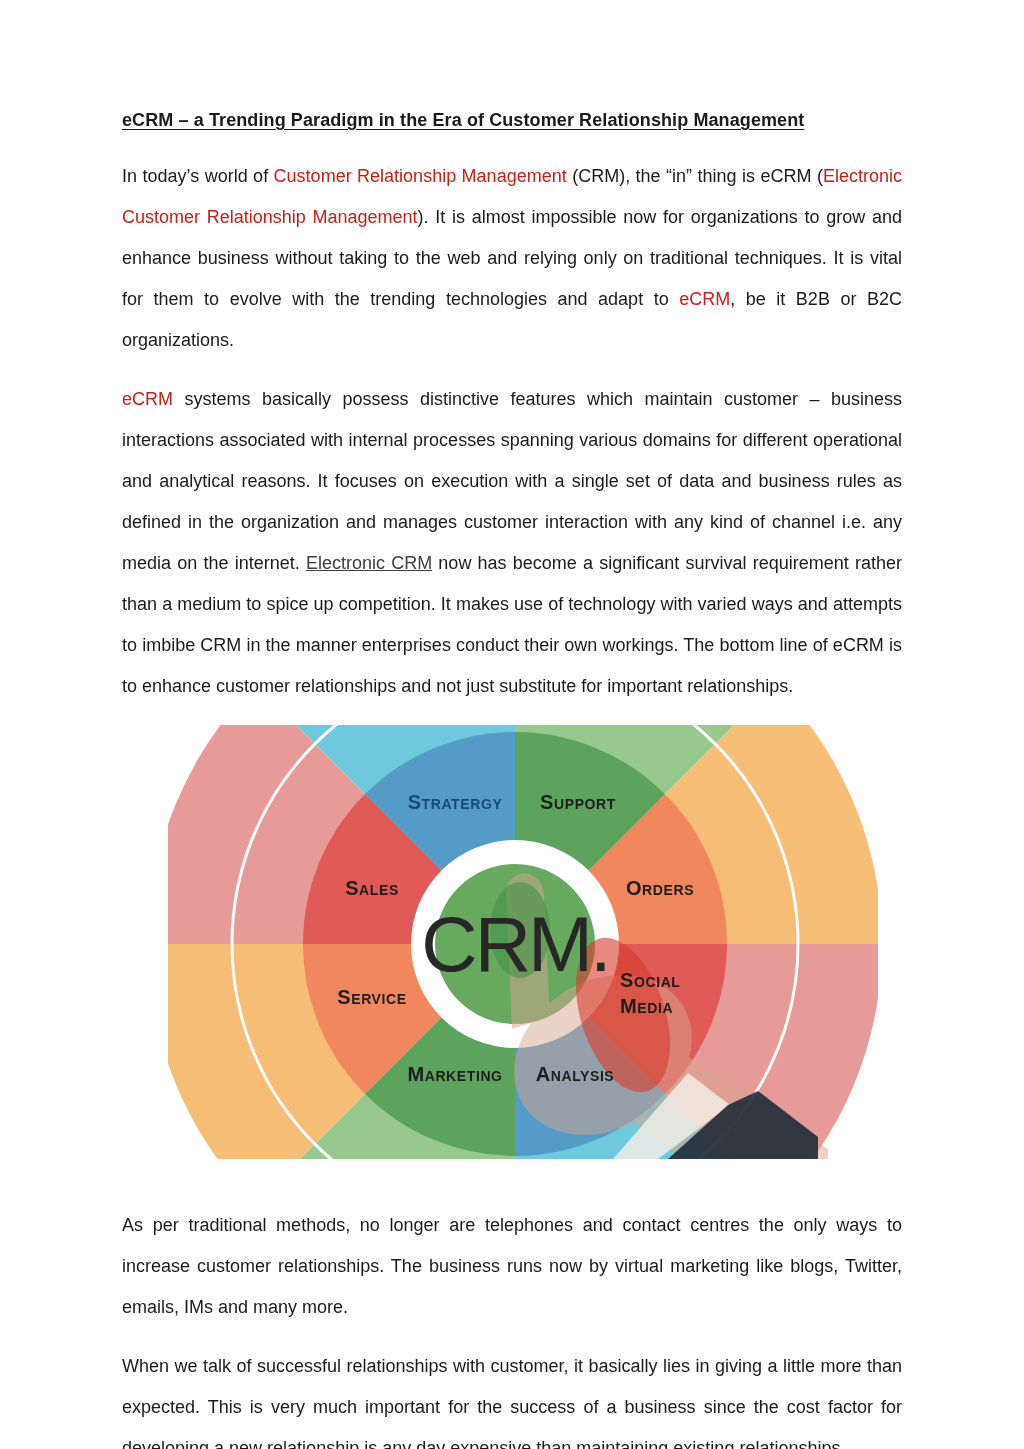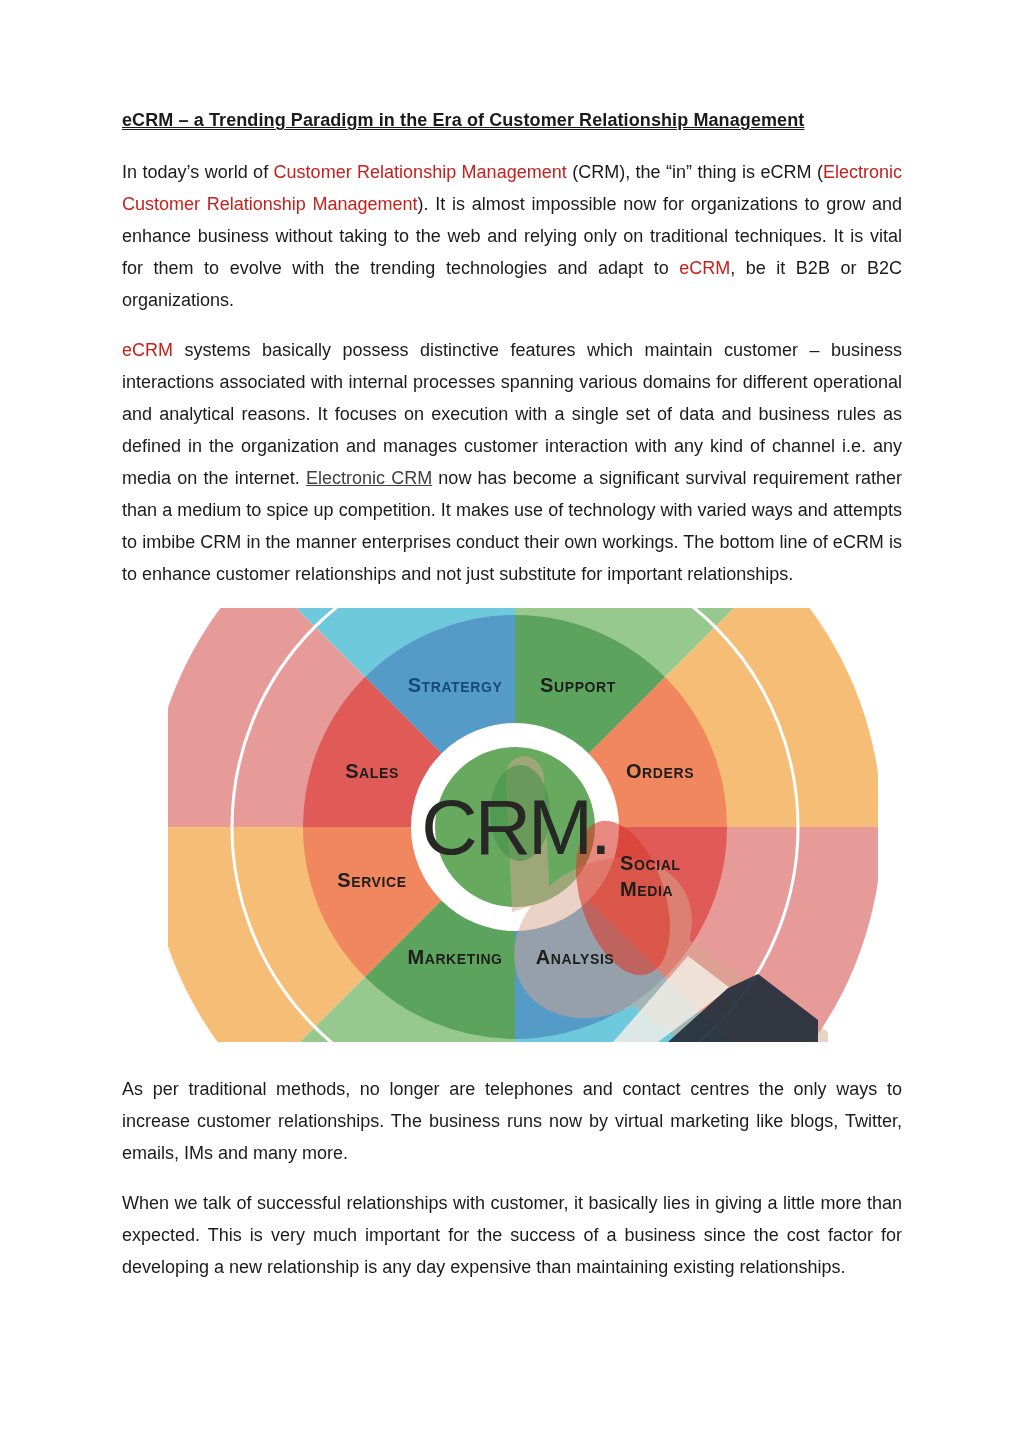--- a/index.html
+++ b/index.html
@@ -6,33 +6,33 @@
   body {
     width:1024px; height:1449px;
     font-family:"Liberation Sans", sans-serif;
     color:#1b1b1b;
     overflow:hidden;
   }
   .page { padding:110px 122px 0 122px; width:780px; }
 
   .title {
     font-size:18px; font-weight:bold;
-    margin:0 0 25px 0; letter-spacing:0.1px;text-decoration:underline;
+    margin:0 0 25px 0; letter-spacing:0.1px;
   }
   .title .u { text-decoration:underline; text-underline-offset:3px; }
 
   .para {
-    font-size:18px; line-height:32px;
+    font-size:18px; line-height:41px;
     text-align:justify; margin:0 0 18px 0;
   }
   .red    { color:#c5201c; }
   .link   { color:#404040; text-decoration:underline; cursor:pointer; }
   .italic { }
 
-  .diagram { width:710px; height:434px; margin:12px 0 31px 46px; }
+  .diagram { width:710px; height:434px; margin:12px 0 46px 46px; }
   .diagram svg { display:block; }
 
   .seg-label {
     font-size:20px; font-weight:600;
     font-variant:small-caps; letter-spacing:0.6px;
   }
   .crm-label {
     font-size:78px; font-weight:500; letter-spacing:-3px;
   }
 </style>

